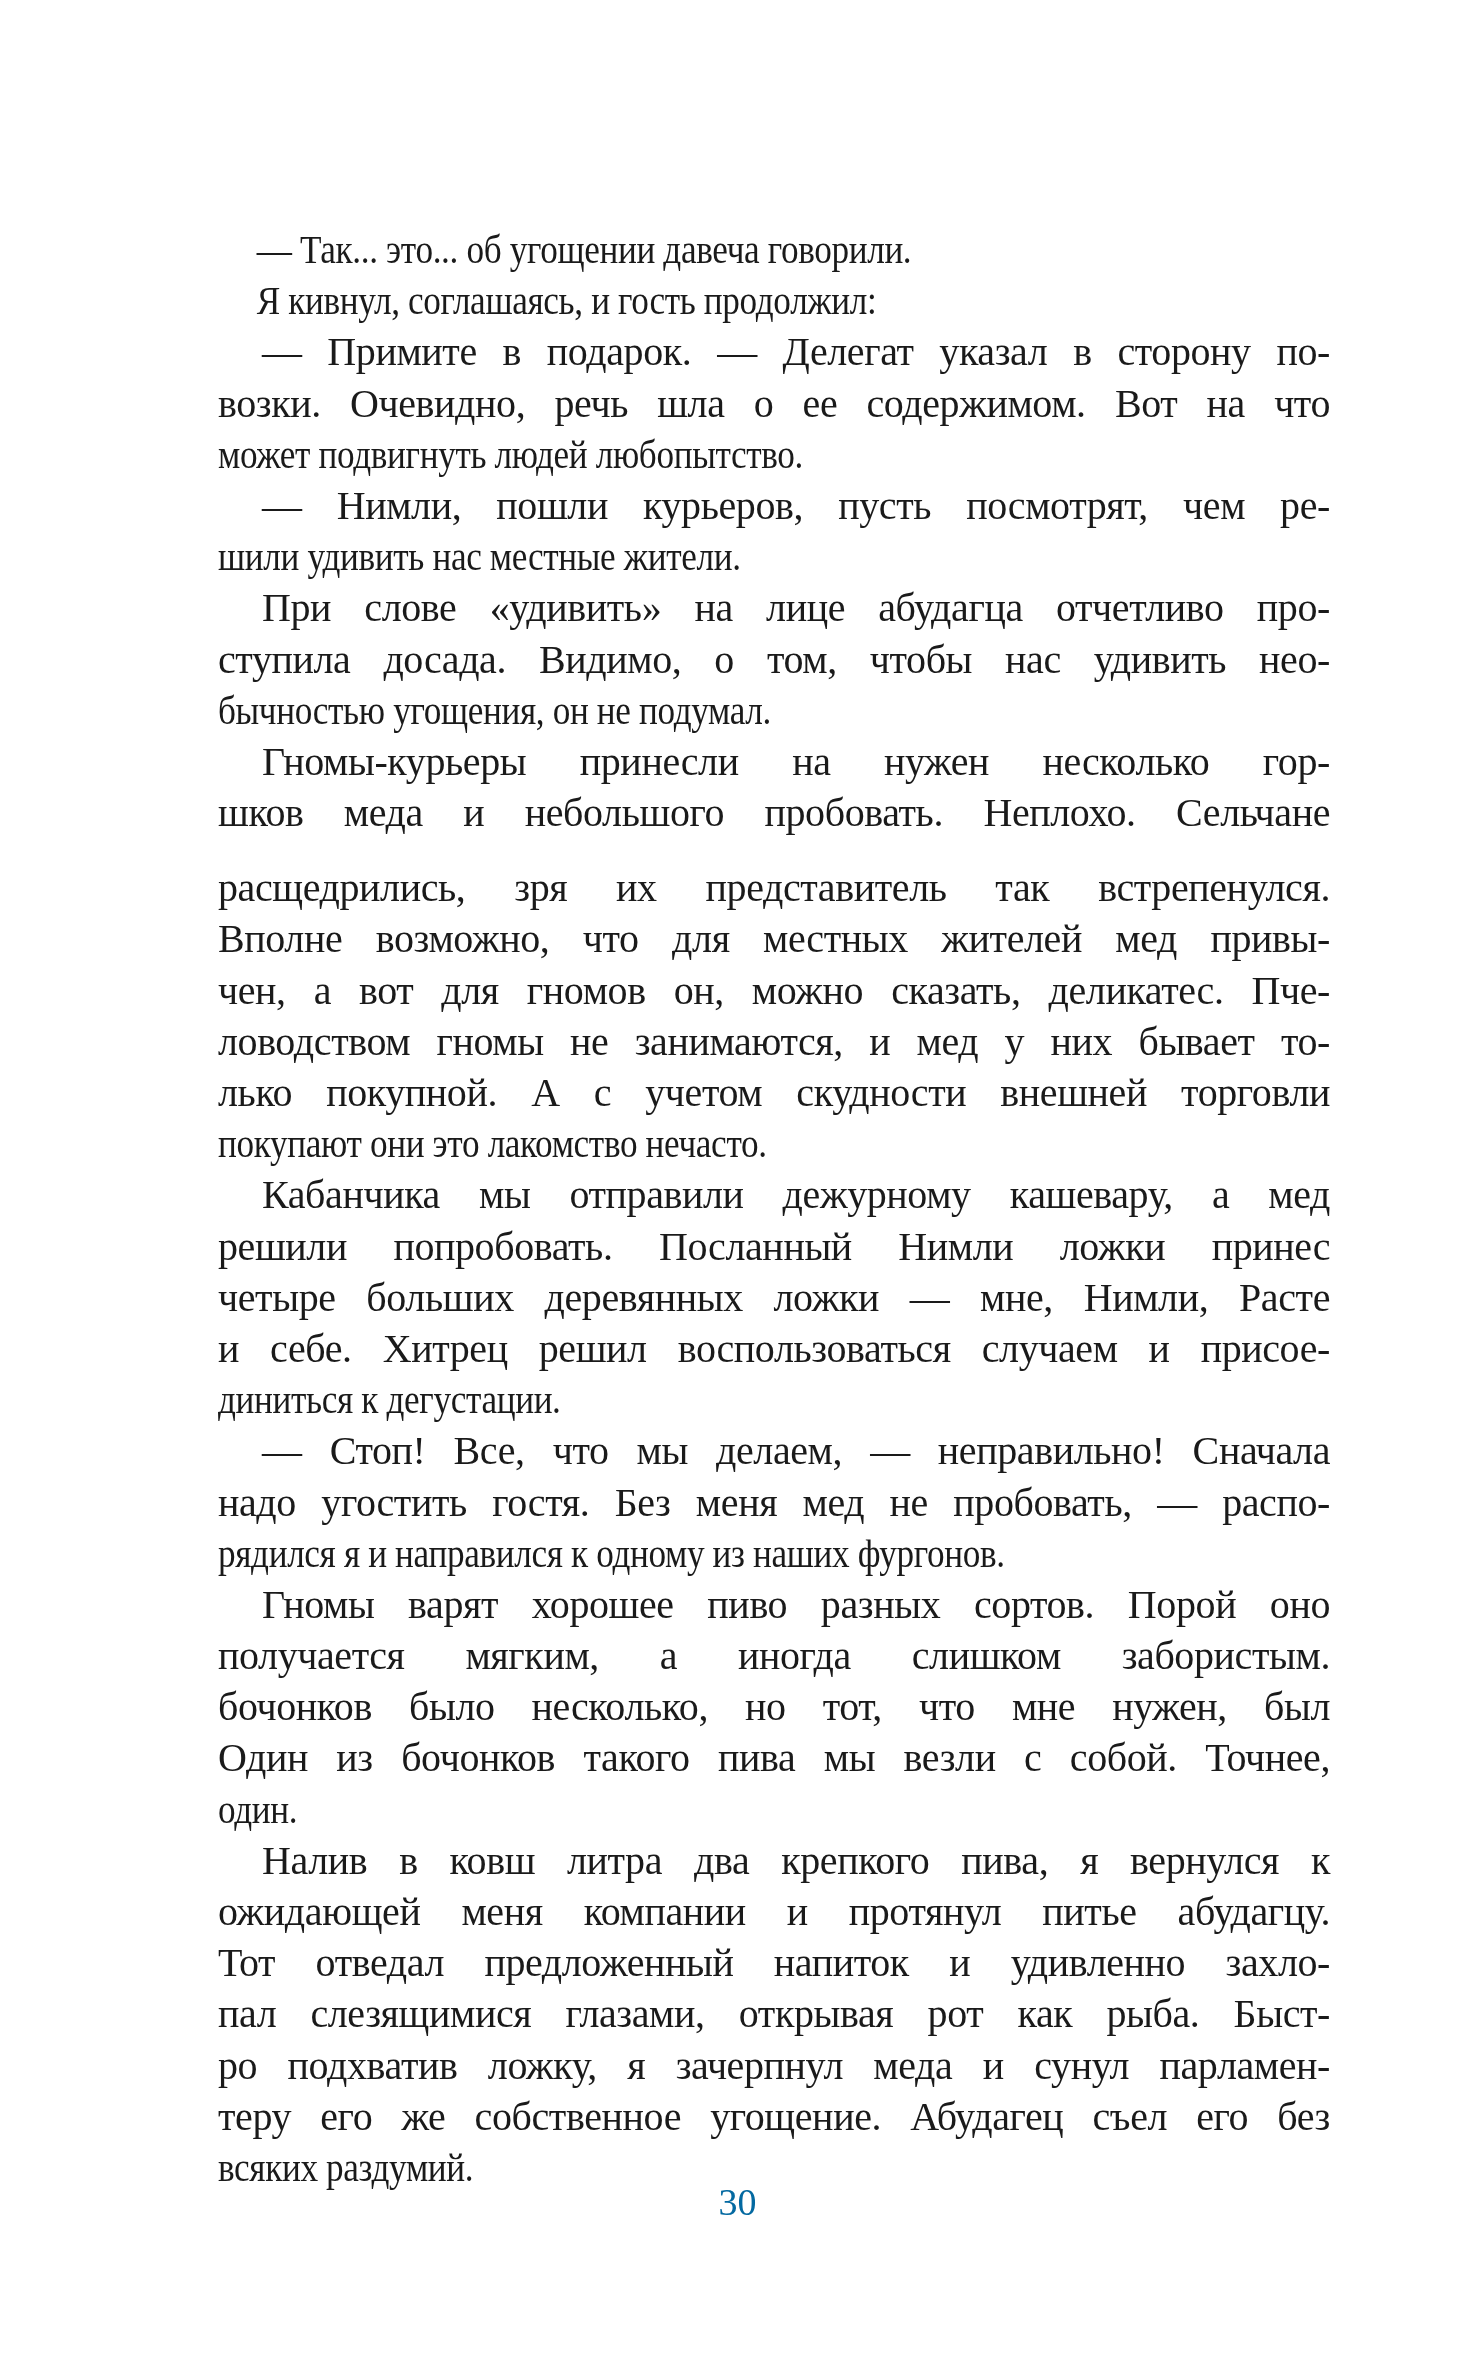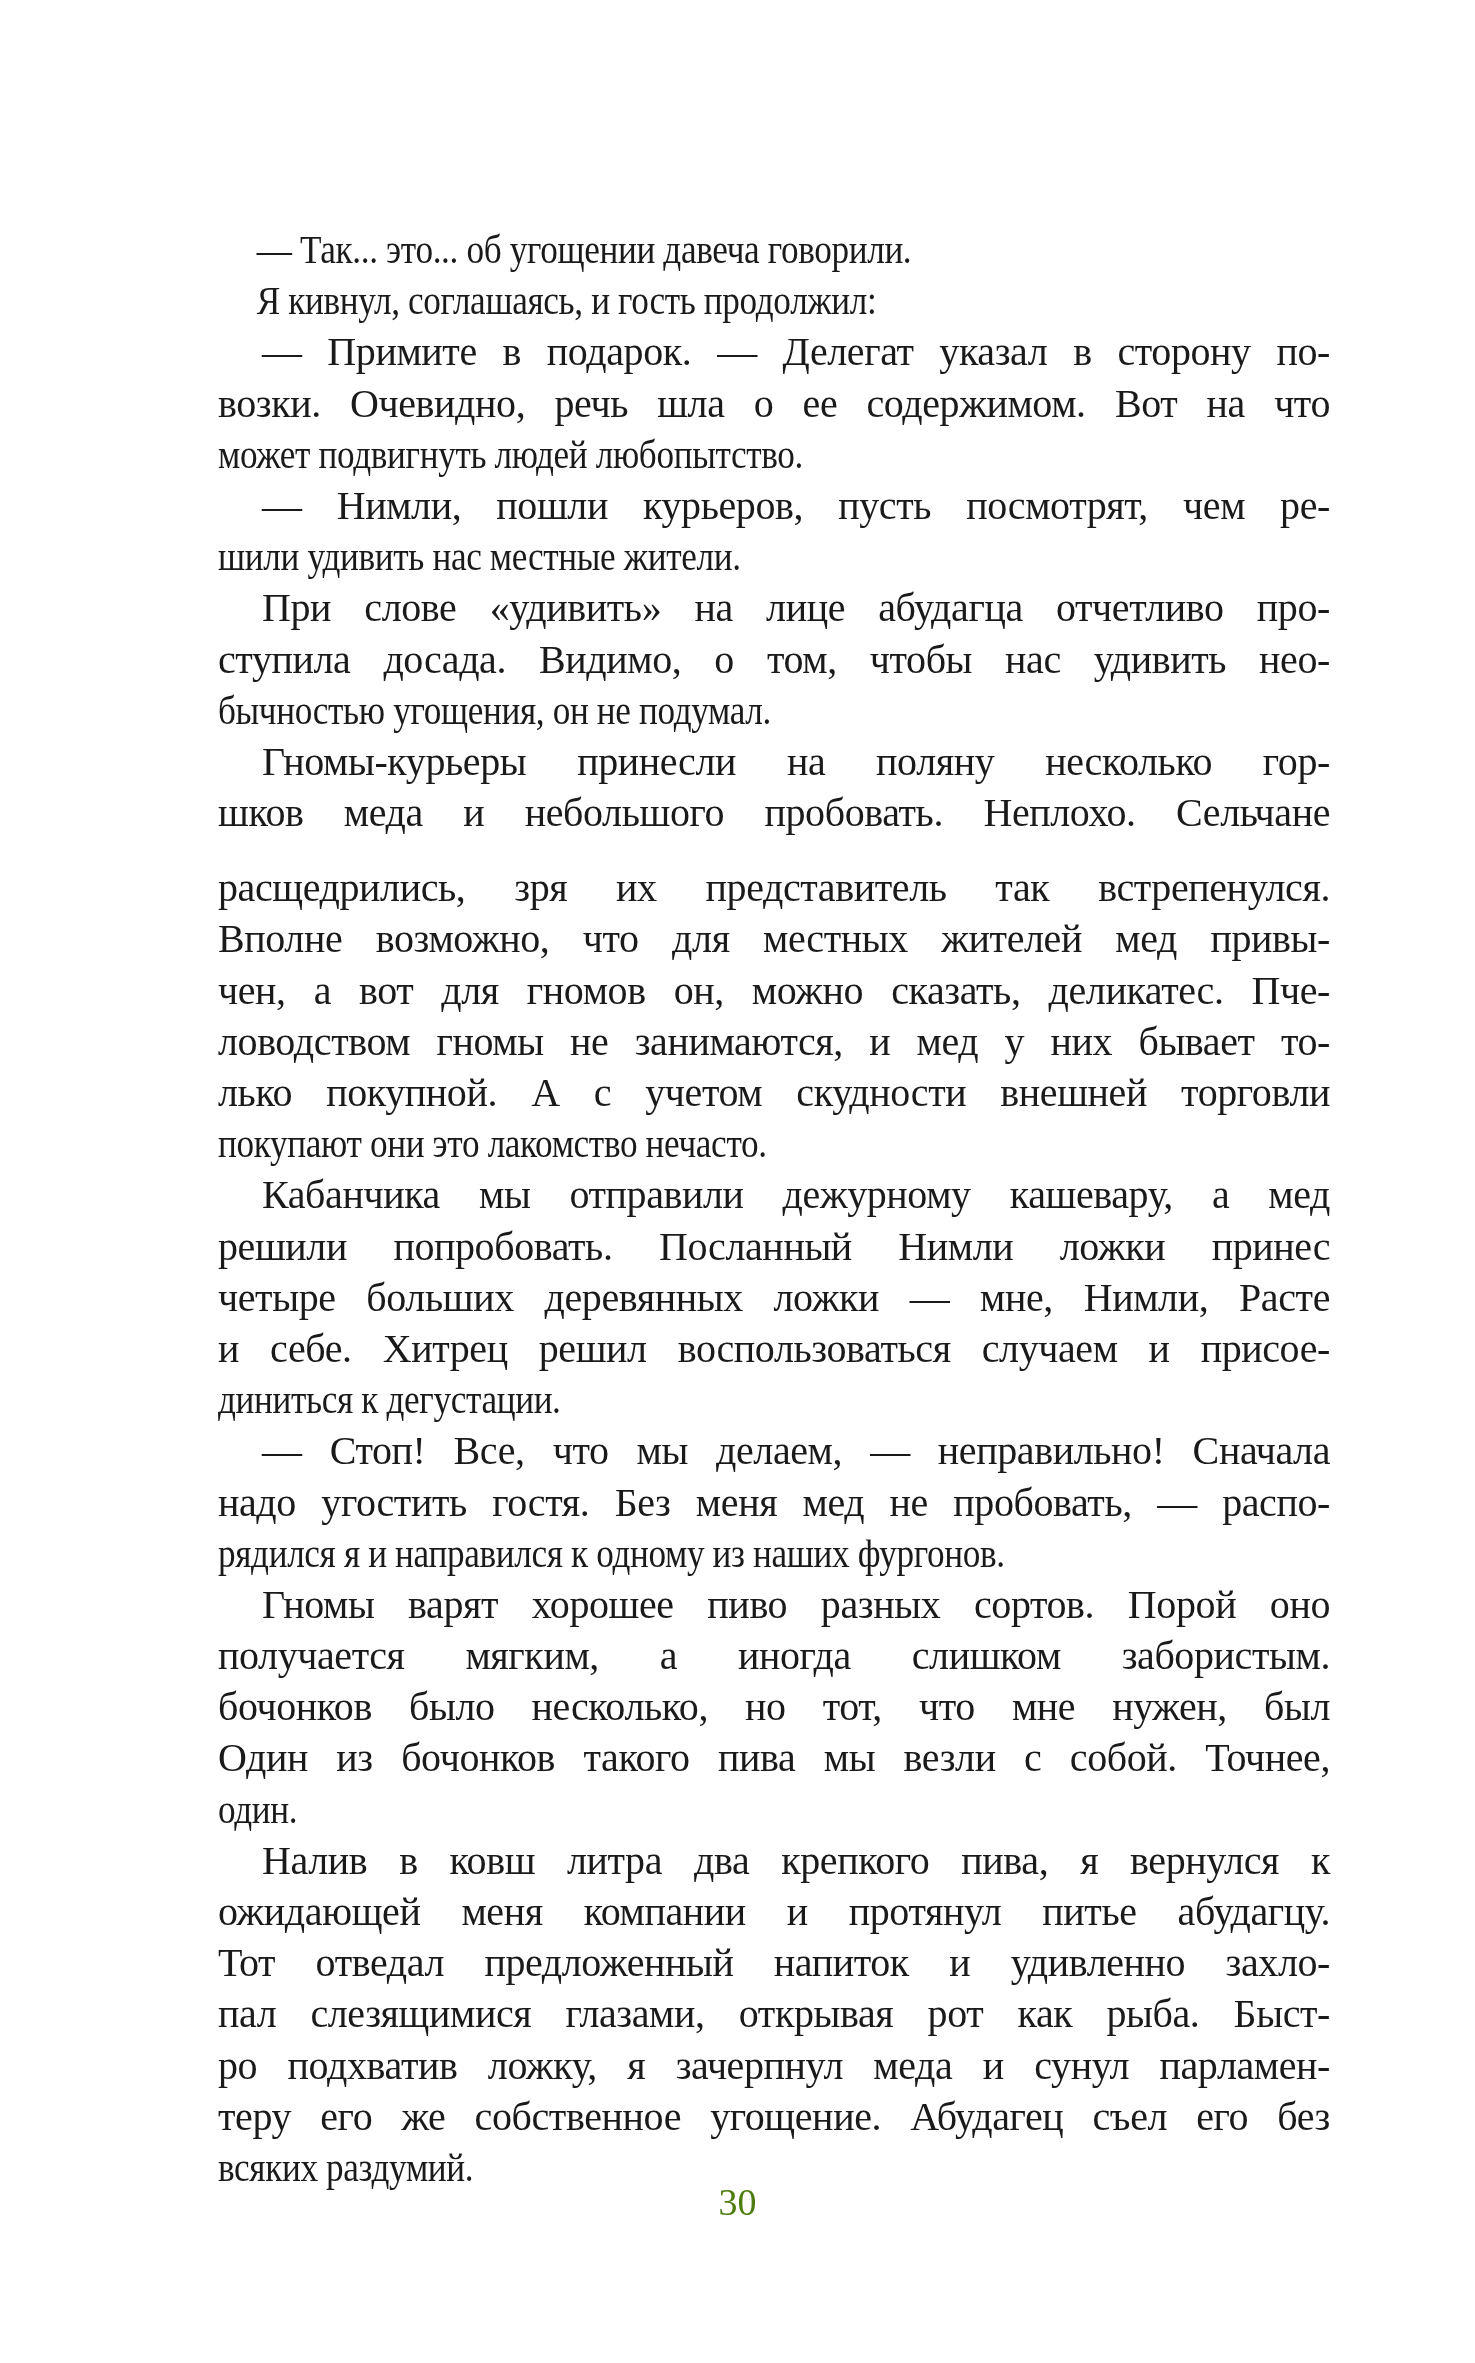--- a/index.html
+++ b/index.html
@@ -39,38 +39,38 @@
       text-align-last: left;
     }
     .page-number {
       position: absolute;
       left: 0;
       width: 1475px;
       top: 2180px;
       text-align: center;
       font-size: 38px;
       line-height: 44px;
-      color: #4d7c0f;
+      color: #0369a1;
     }
   </style>
 </head>
 <body>
 
 <div class="page" id="page-body">
     <span class="line indent last" style="display: block; width: auto; transform: scaleX(0.88);">— Так... это... об угощении давеча говорили.</span>
     <span class="line indent last" style="display: block; width: auto; transform: scaleX(0.88);">Я кивнул, соглашаясь, и гость продолжил:</span>
     <span class="line indent" style="display: block; width: auto;">— Примите в подарок. — Делегат указал в сторону по-</span>
     <span class="line" style="display: block; width: auto;">возки. Очевидно, речь шла о ее содержимом. Вот на что</span>
     <span class="line last" style="display: block; width: auto; transform: scaleX(0.88);">может подвигнуть людей любопытство.</span>
     <span class="line indent" style="display: block; width: auto;">— Нимли, пошли курьеров, пусть посмотрят, чем ре-</span>
     <span class="line last" style="display: block; width: auto; transform: scaleX(0.88);">шили удивить нас местные жители.</span>
     <span class="line indent" style="display: block; width: auto;">При слове «удивить» на лице абудагца отчетливо про-</span>
     <span class="line" style="display: block; width: auto;">ступила досада. Видимо, о том, чтобы нас удивить нео-</span>
     <span class="line last" style="display: block; width: auto; transform: scaleX(0.88);">бычностью угощения, он не подумал.</span>
-    <span class="line indent" style="display: block; width: auto;">Гномы-курьеры принесли на поляну несколько гор-</span>
+    <span class="line indent" style="display: block; width: auto;">Гномы-курьеры принесли на нужен несколько гор-</span>
     <span class="line" style="display: block; width: auto;">шков меда и небольшого пробовать. Неплохо. Сельчане</span>
     <span class="line" style="display: block; width: auto; margin-top: 24px;">расщедрились, зря их представитель так встрепенулся.</span>
     <span class="line" style="display: block; width: auto;">Вполне возможно, что для местных жителей мед привы-</span>
     <span class="line" style="display: block; width: auto;">чен, а вот для гномов он, можно сказать, деликатес. Пче-</span>
     <span class="line" style="display: block; width: auto;">ловодством гномы не занимаются, и мед у них бывает то-</span>
     <span class="line" style="display: block; width: auto;">лько покупной. А с учетом скудности внешней торговли</span>
     <span class="line last" style="display: block; width: auto; transform: scaleX(0.88);">покупают они это лакомство нечасто.</span>
     <span class="line indent" style="display: block; width: auto;">Кабанчика мы отправили дежурному кашевару, а мед</span>
     <span class="line" style="display: block; width: auto;">решили попробовать. Посланный Нимли ложки принес</span>
     <span class="line" style="display: block; width: auto;">четыре больших деревянных ложки — мне, Нимли, Расте</span>

